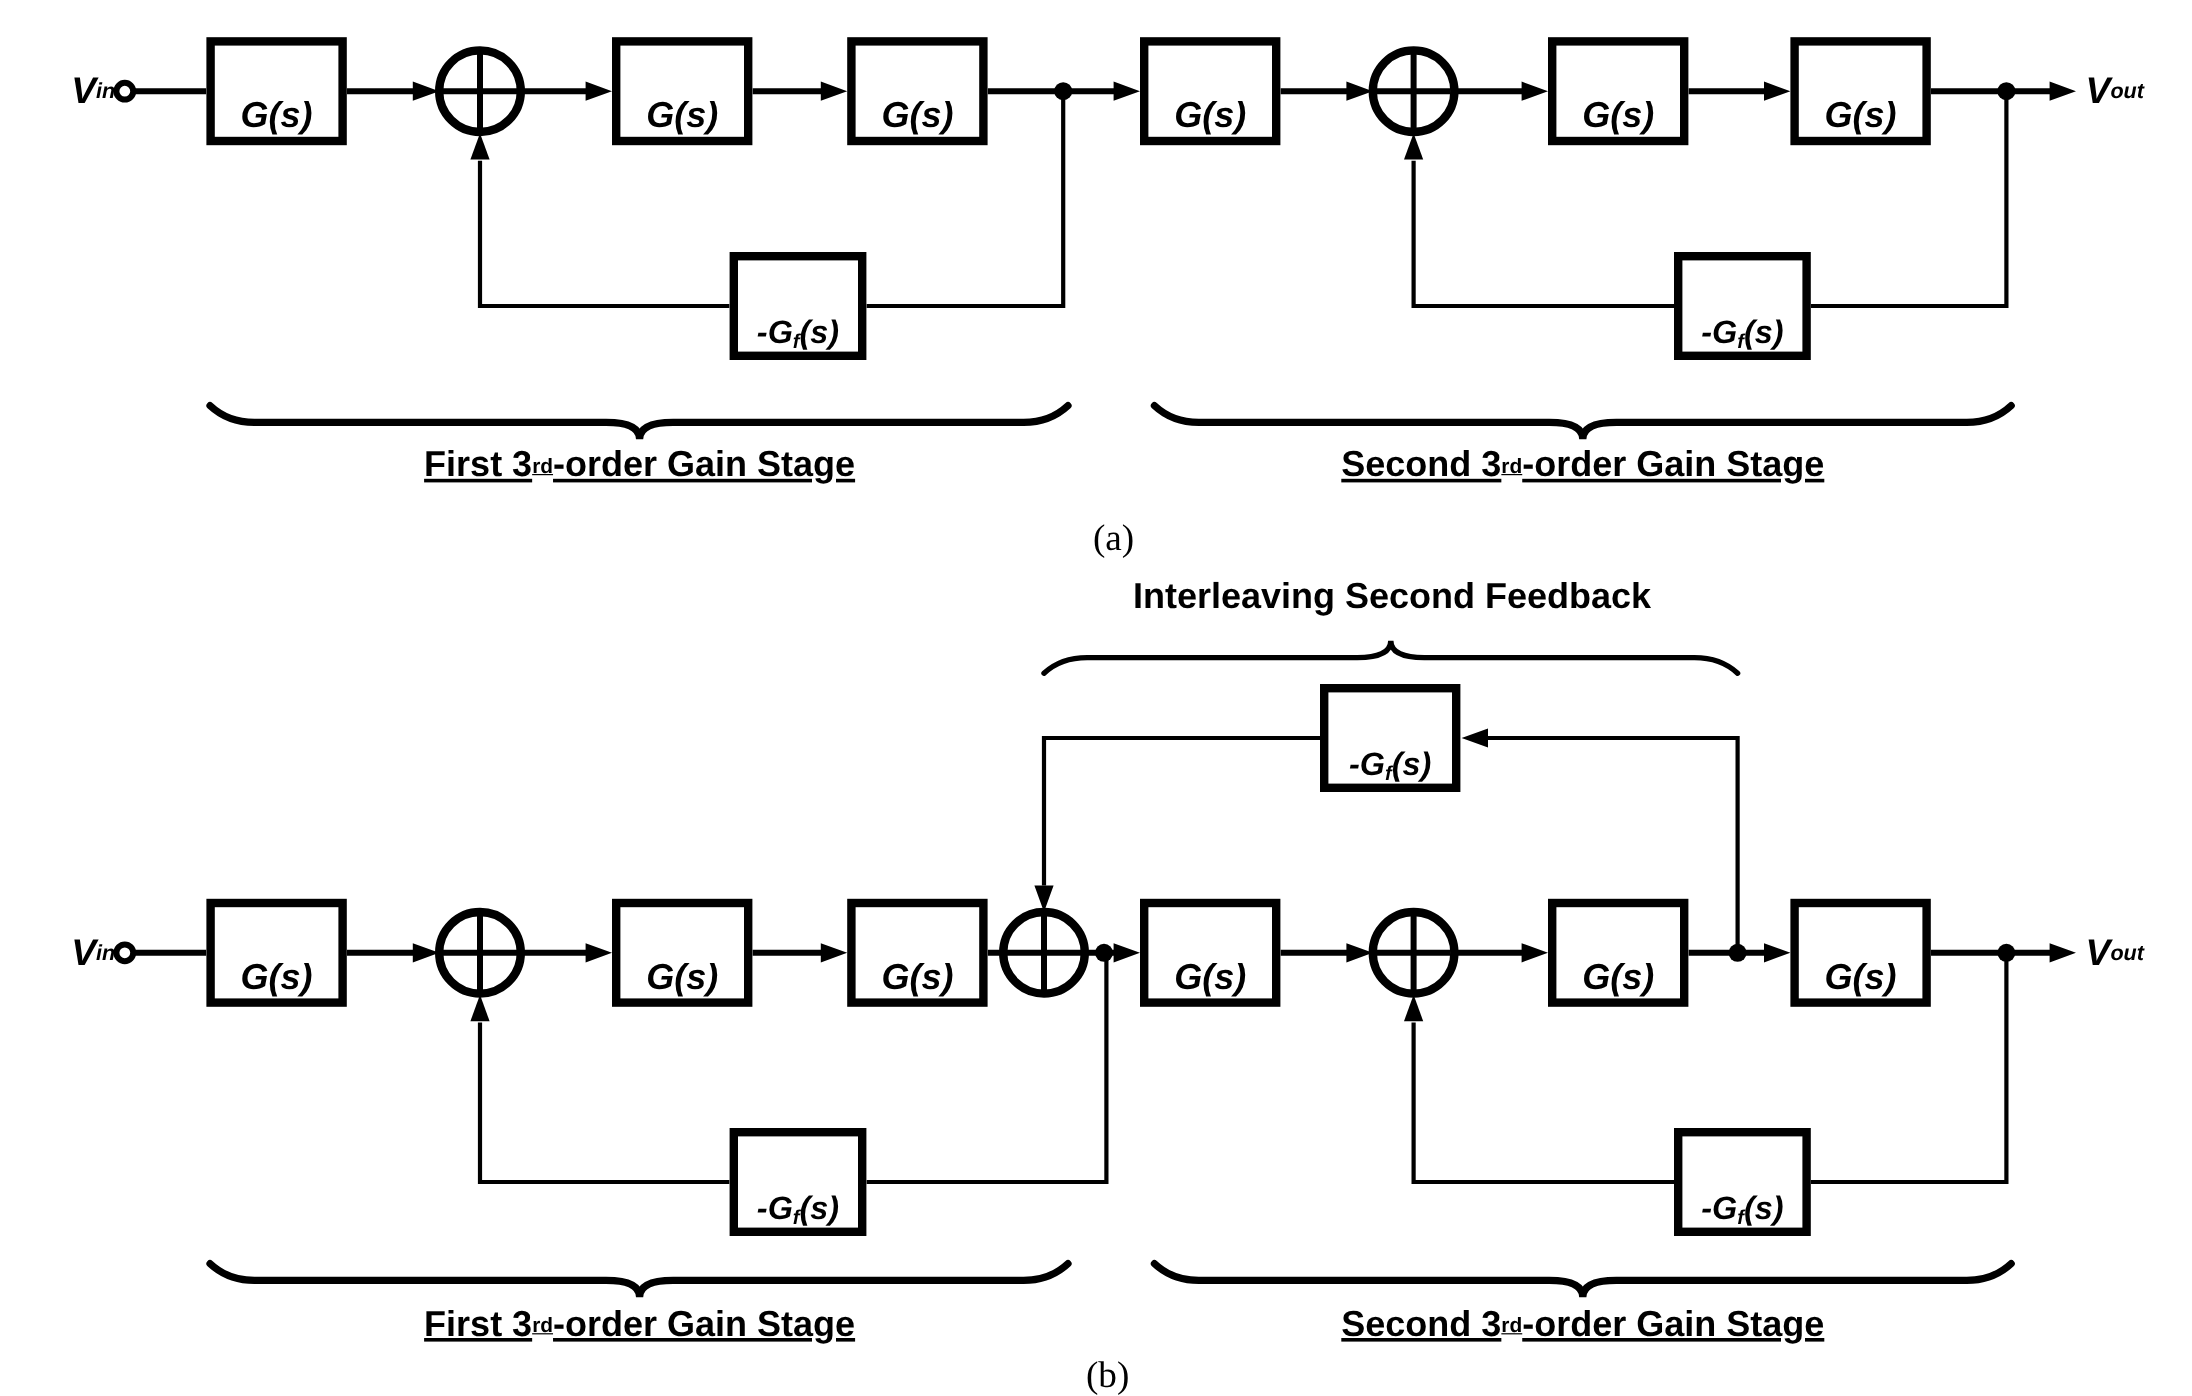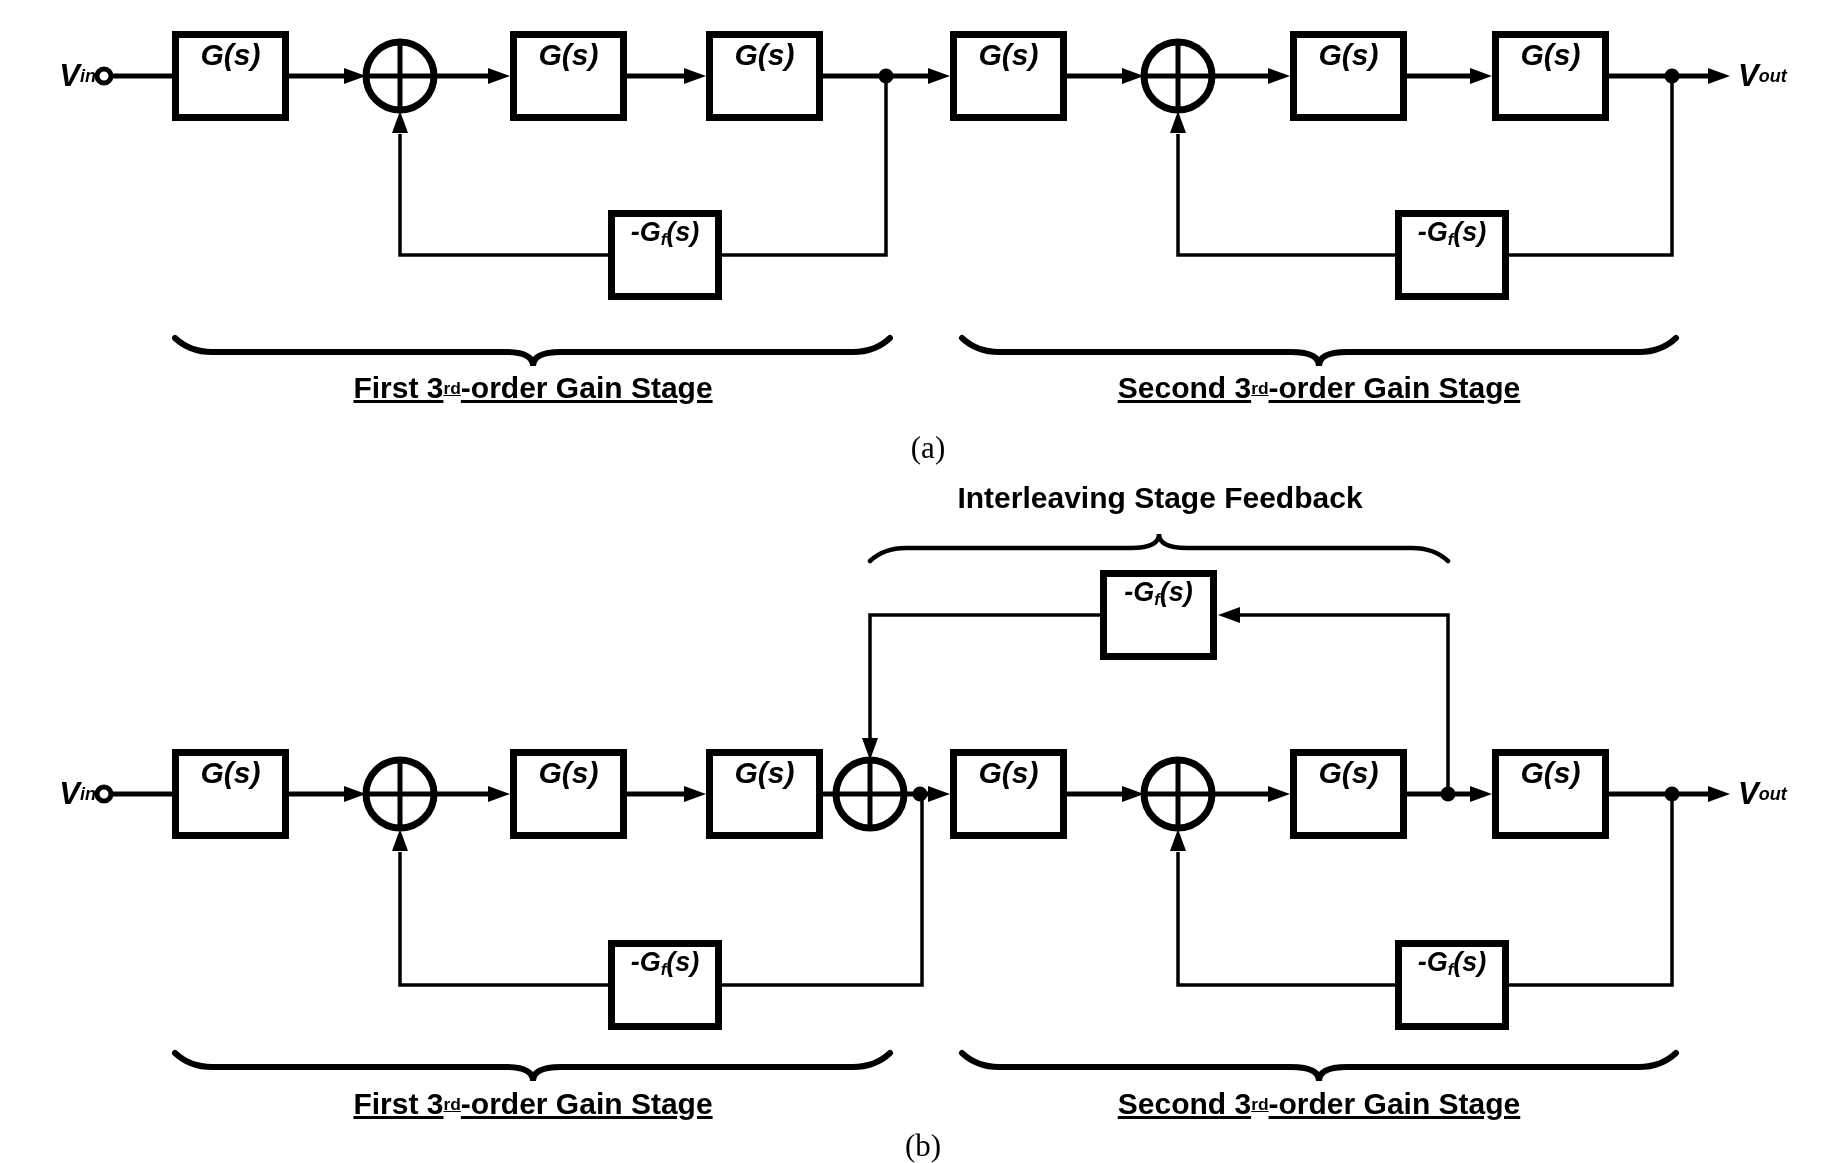--- a/index.html
+++ b/index.html
@@ -1,21 +1,21 @@
 <!DOCTYPE html>
 <html><head>
 <meta charset="utf-8">
 <style>
   html,body{margin:0;padding:0;background:#ffffff;}
   #canvas{position:relative;width:1827px;height:1163px;background:#ffffff;overflow:hidden;
           font-family:"Liberation Sans",sans-serif;color:#000;}
   .layer{position:absolute;inset:0;}
   svg.wires{position:absolute;left:0;top:0;}
   .box{position:absolute;border:7px solid #000;background:#fff;box-sizing:border-box;
-       display:flex;align-items:flex-start;justify-content:center;z-index:2;}
+       display:flex;align-items:flex-end;justify-content:center;z-index:2;}
   .g-label{font:italic 700 30px "Liberation Sans",sans-serif;white-space:nowrap;}
   .fb-label{font:italic 700 27px "Liberation Sans",sans-serif;white-space:nowrap;}
   .fb-label sub{font-size:0.62em;font-style:italic;vertical-align:-0.22em;line-height:0;}
   .clabel{position:absolute;display:flex;align-items:center;justify-content:center;z-index:3;}
   .stage-label{font:700 30px "Liberation Sans",sans-serif;white-space:nowrap;text-decoration:underline;}
   .stage-label sup{font-size:0.58em;vertical-align:0.55em;line-height:0;}
   .interleave-label{font:700 30px "Liberation Sans",sans-serif;white-space:nowrap;}
   .term-label{font:italic 700 31px "Liberation Sans",sans-serif;white-space:nowrap;}
   .term-label sub{font-size:0.58em;vertical-align:-0.28em;line-height:0;}
   .fig-label{font:400 31px "Liberation Serif",serif;white-space:nowrap;}
@@ -143,21 +143,21 @@
     <div class="clabel stage-label" style="left:1069px;top:368px;width:500px;height:40px;">
         <span>Second 3</span>
         <sup>rd</sup>
         <span>-order Gain Stage</span>
       </div>
 
     <div class="clabel fig-label" style="left:878px;top:428px;width:100px;height:40px;">(a)</div>
   </div>
 
   <div class="layer">
-    <div class="clabel interleave-label" style="left:910px;top:478px;width:500px;height:40px;">Interleaving Stage Feedback</div>
+    <div class="clabel interleave-label" style="left:910px;top:478px;width:500px;height:40px;">Interleaving Second Feedback</div>
 
     <div class="box" style="left:1100px;top:570px;width:117px;height:90px;">
       <span class="fb-label"><span>-G</span><sub>f</sub><span>(s)</span></span>
       </div>
 
     <div class="clabel term-label" style="left:20px;top:774px;width:76px;height:40px;justify-content:flex-end;">
         <span>V</span>
         <sub>in</sub>
       </div>
 

